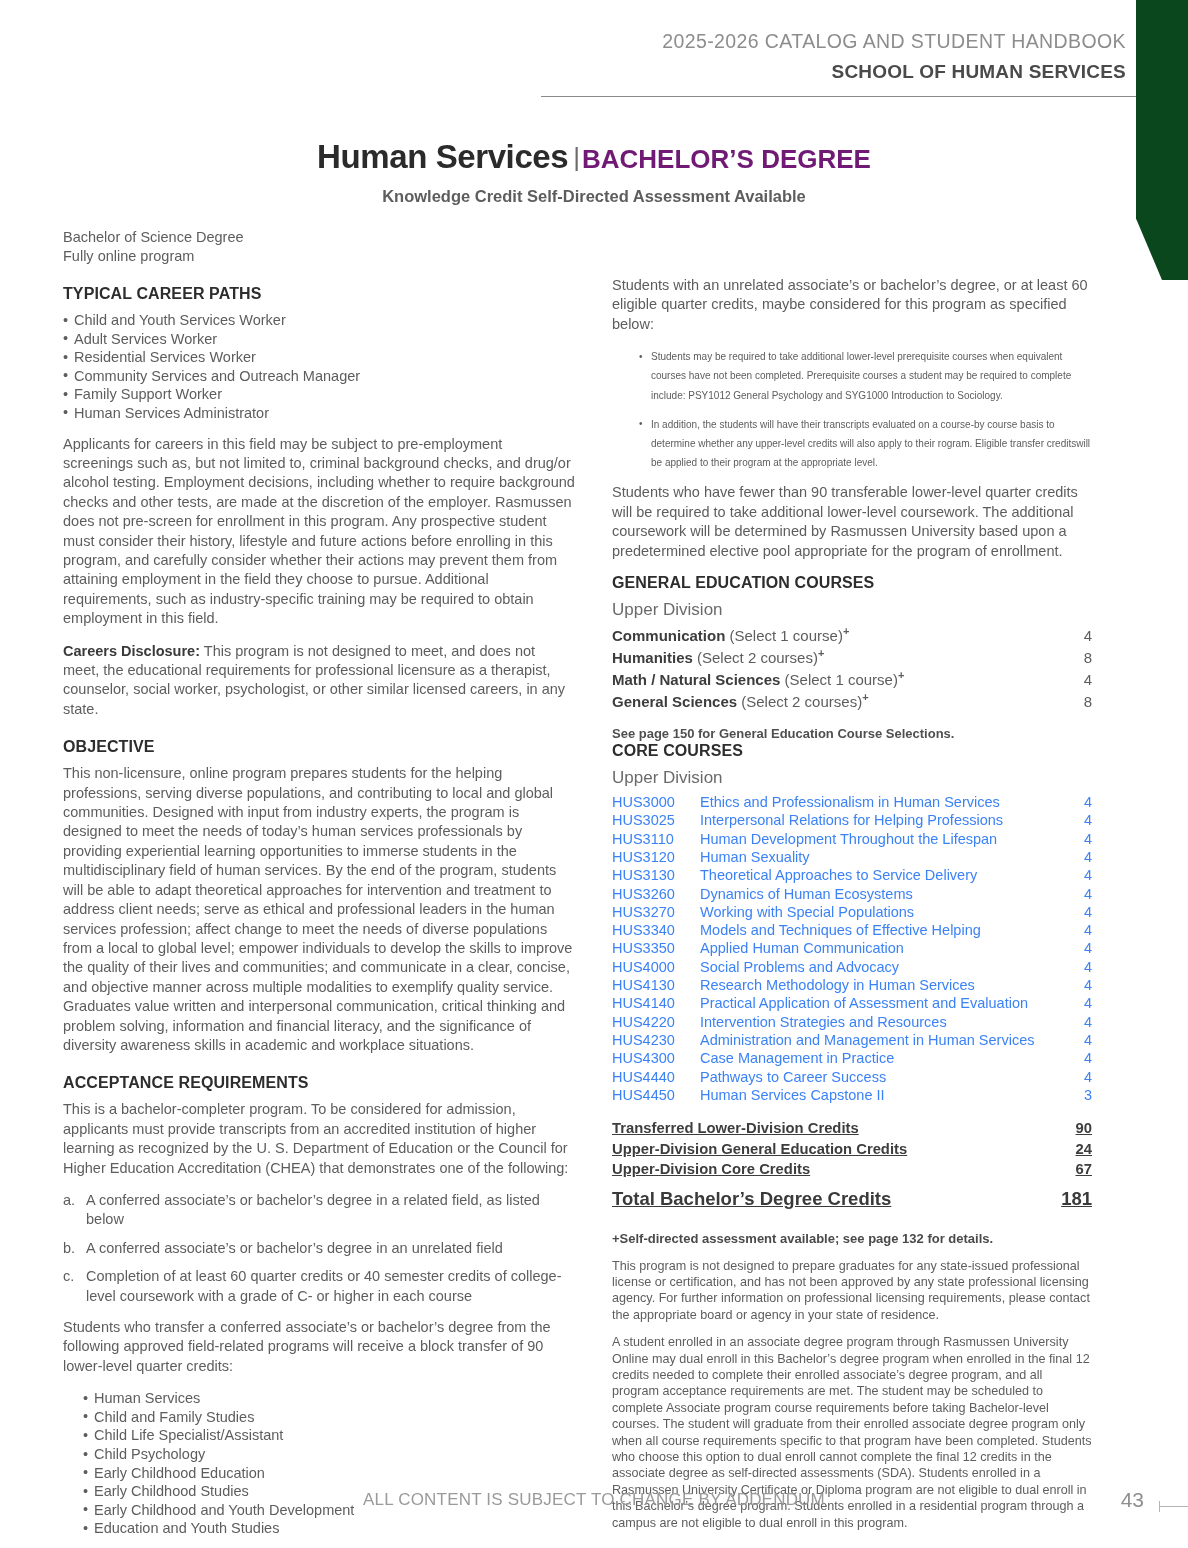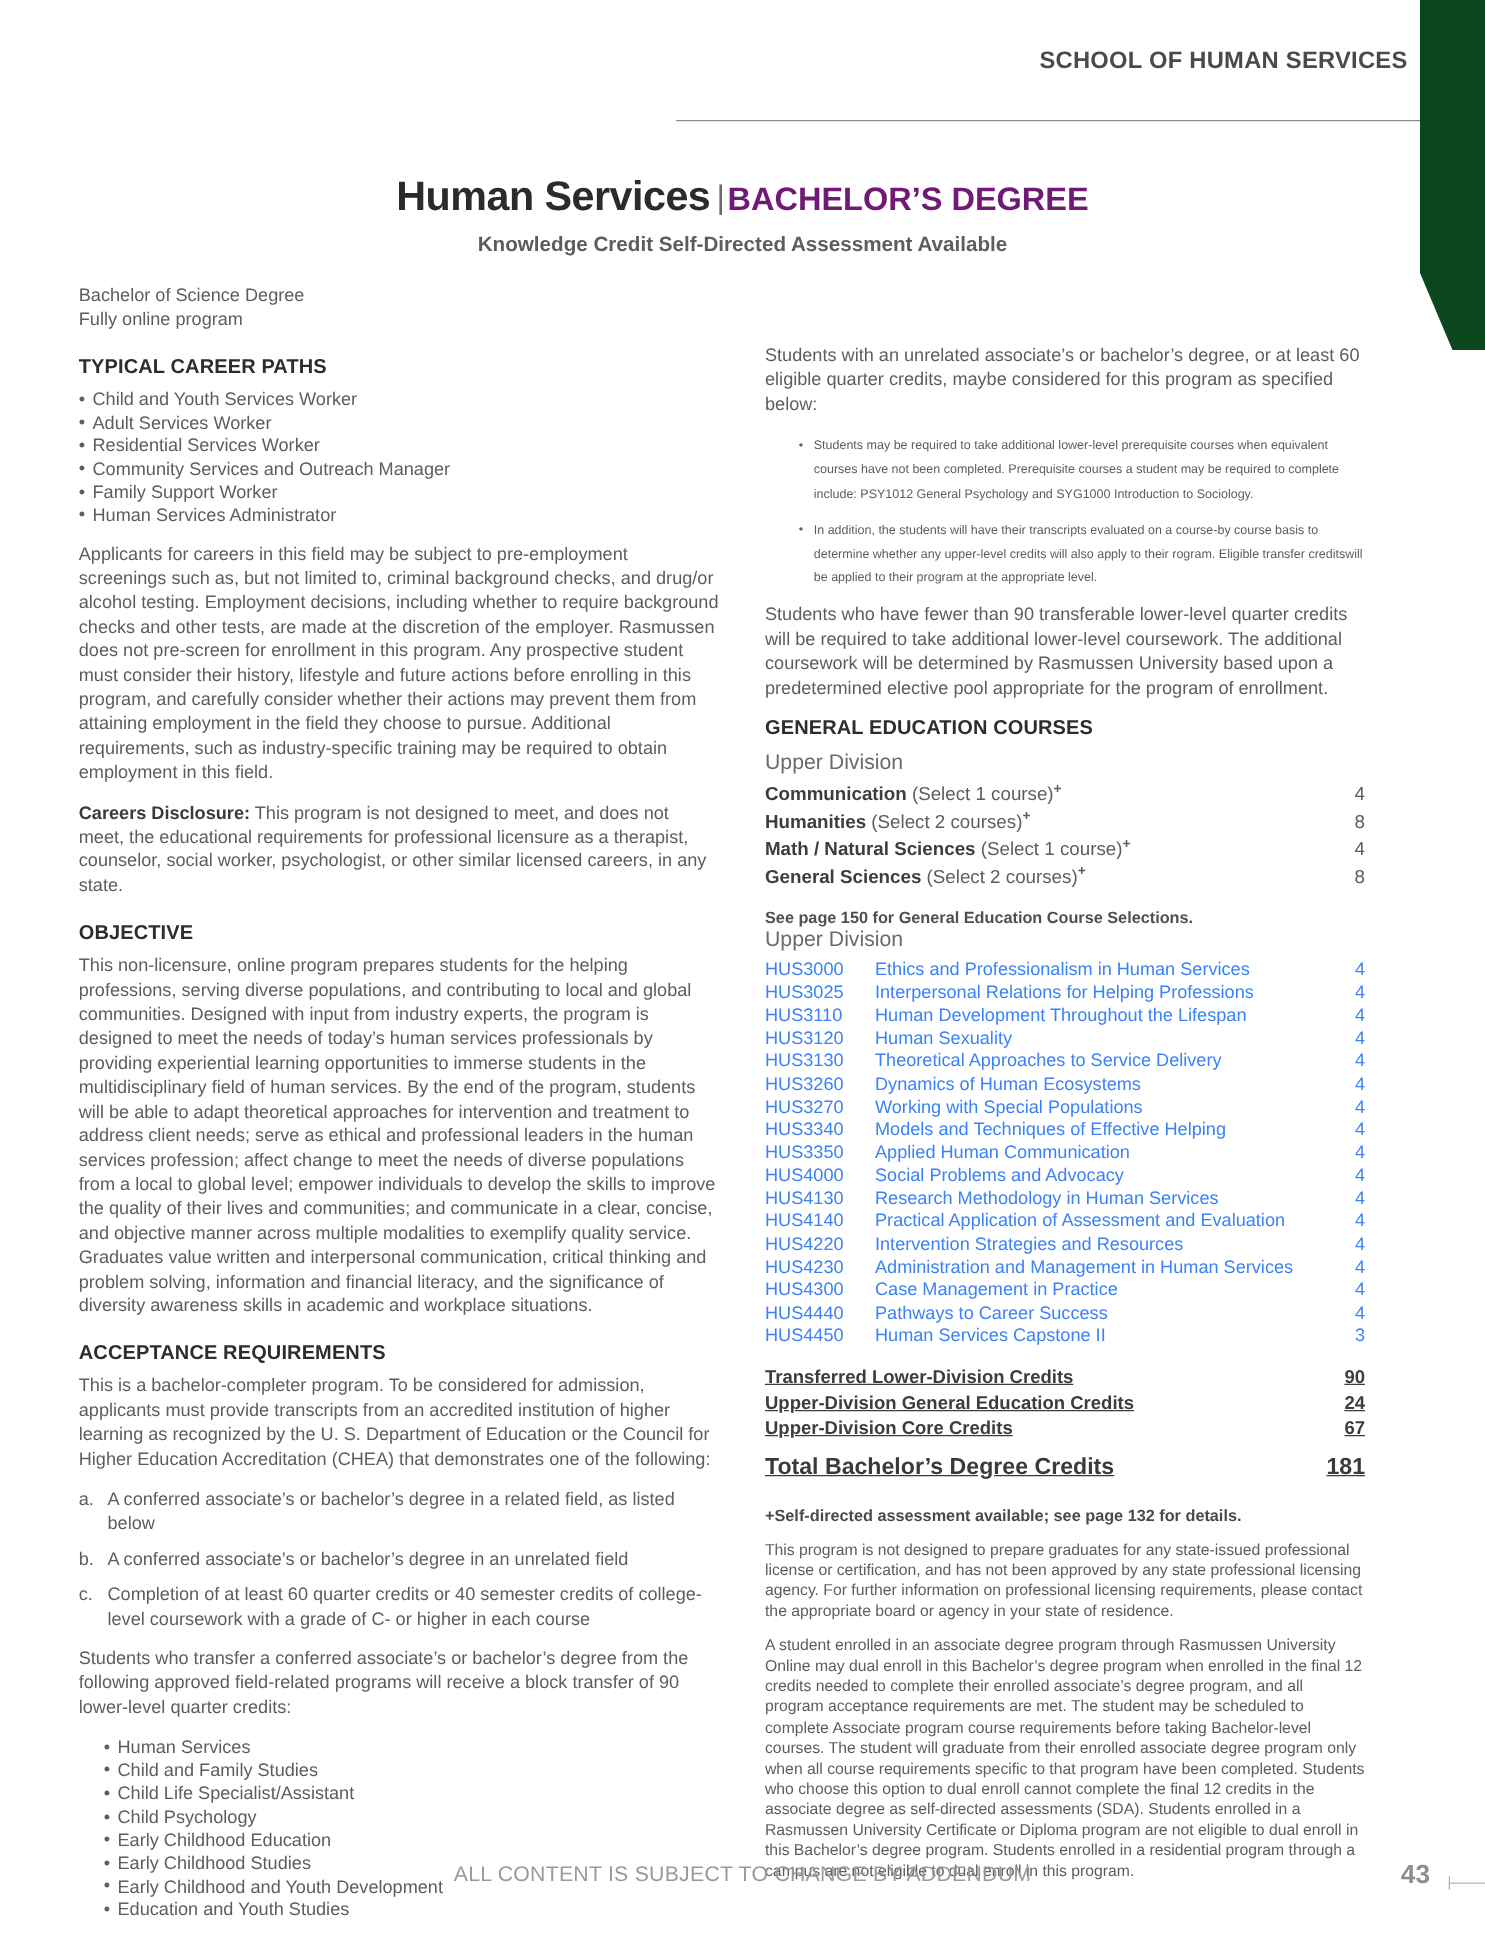--- a/index.html
+++ b/index.html
@@ -293,21 +293,21 @@
     text-align: center;
     font-size: 17px;
     letter-spacing: 0.2px;
     color: #9a9a9a;
   }
   .footer-pageno {
     position: absolute;
     right: 44px;
     top: 0px;
     font-size: 21px;
-    font-weight: 700;
+    font-weight: 400;
     color: #8e8e8e;
   }
   .footer-tick {
     position: absolute;
     right: 28px;
     top: 13px;
     width: 1px;
     height: 11px;
     background: #b4b4b4;
   }
@@ -321,20 +321,21 @@
   }
 </style>
 </head>
 <body>
 
 <div class="page">
 
   <div class="green-tab"></div>
 
   <div class="header">
+    <div class="header-line1">2025-2026 CATALOG AND STUDENT HANDBOOK</div>
     <div class="header-line2">SCHOOL OF HUMAN SERVICES</div>
   </div>
   <div class="header-rule"></div>
 
   <div class="title-block">
     <div>
       <span class="title-main">Human Services</span><span class="title-sep">|</span><span class="title-sub">BACHELOR’S DEGREE</span>
     </div>
     <div class="title-tagline">Knowledge Credit Self-Directed Assessment Available</div>
   </div>
@@ -413,20 +414,21 @@
         <span class="rl-credit">4</span>
       </div>
       <div class="row-line">
         <span class="rl-label"><b>General Sciences</b><span> (Select 2 courses)</span><sup class="plus">+</sup></span>
         <span class="rl-credit">8</span>
       </div>
     </div>
 
     <p class="seepage">See page 150 for General Education Course Selections.</p>
 
+    <h2 class="sec tight">CORE COURSES</h2>
     <div class="geded-sub">Upper Division</div>
 
     <div>
       <div class="course-row">
         <span class="c-code">HUS3000</span>
         <span class="c-name">Ethics and Professionalism in Human Services</span>
         <span class="c-cred">4</span>
       </div>
       <div class="course-row">
         <span class="c-code">HUS3025</span>

